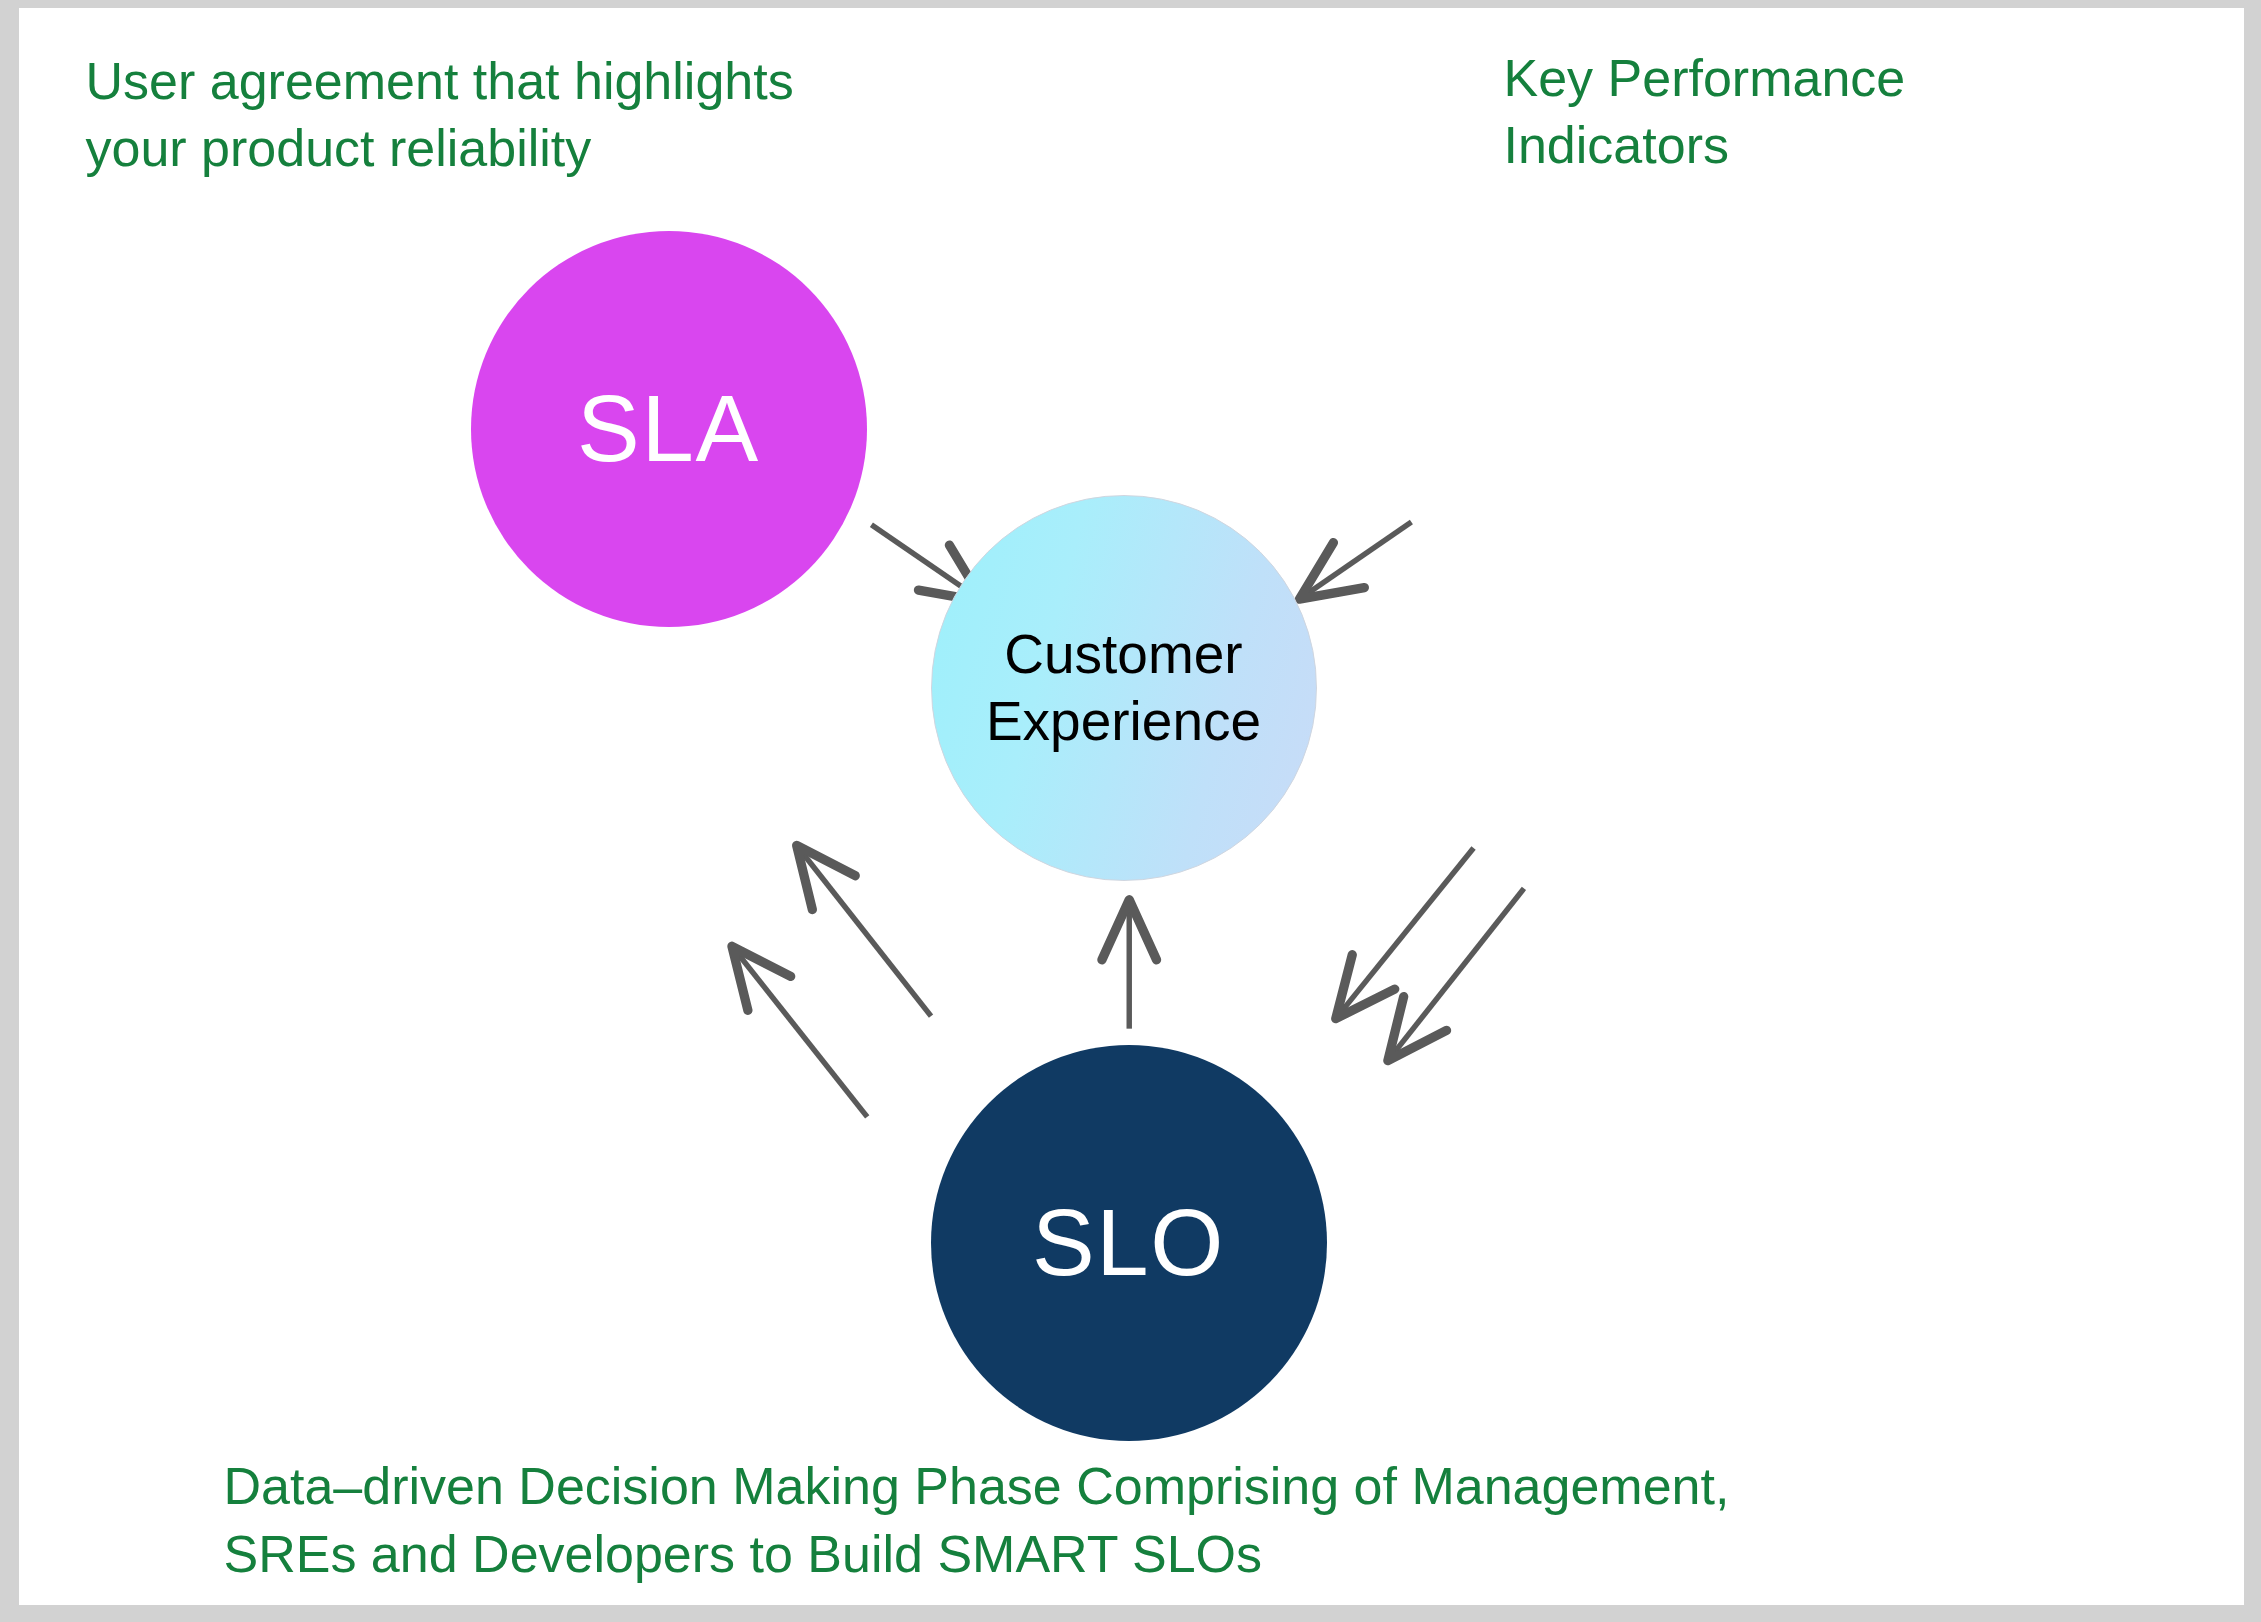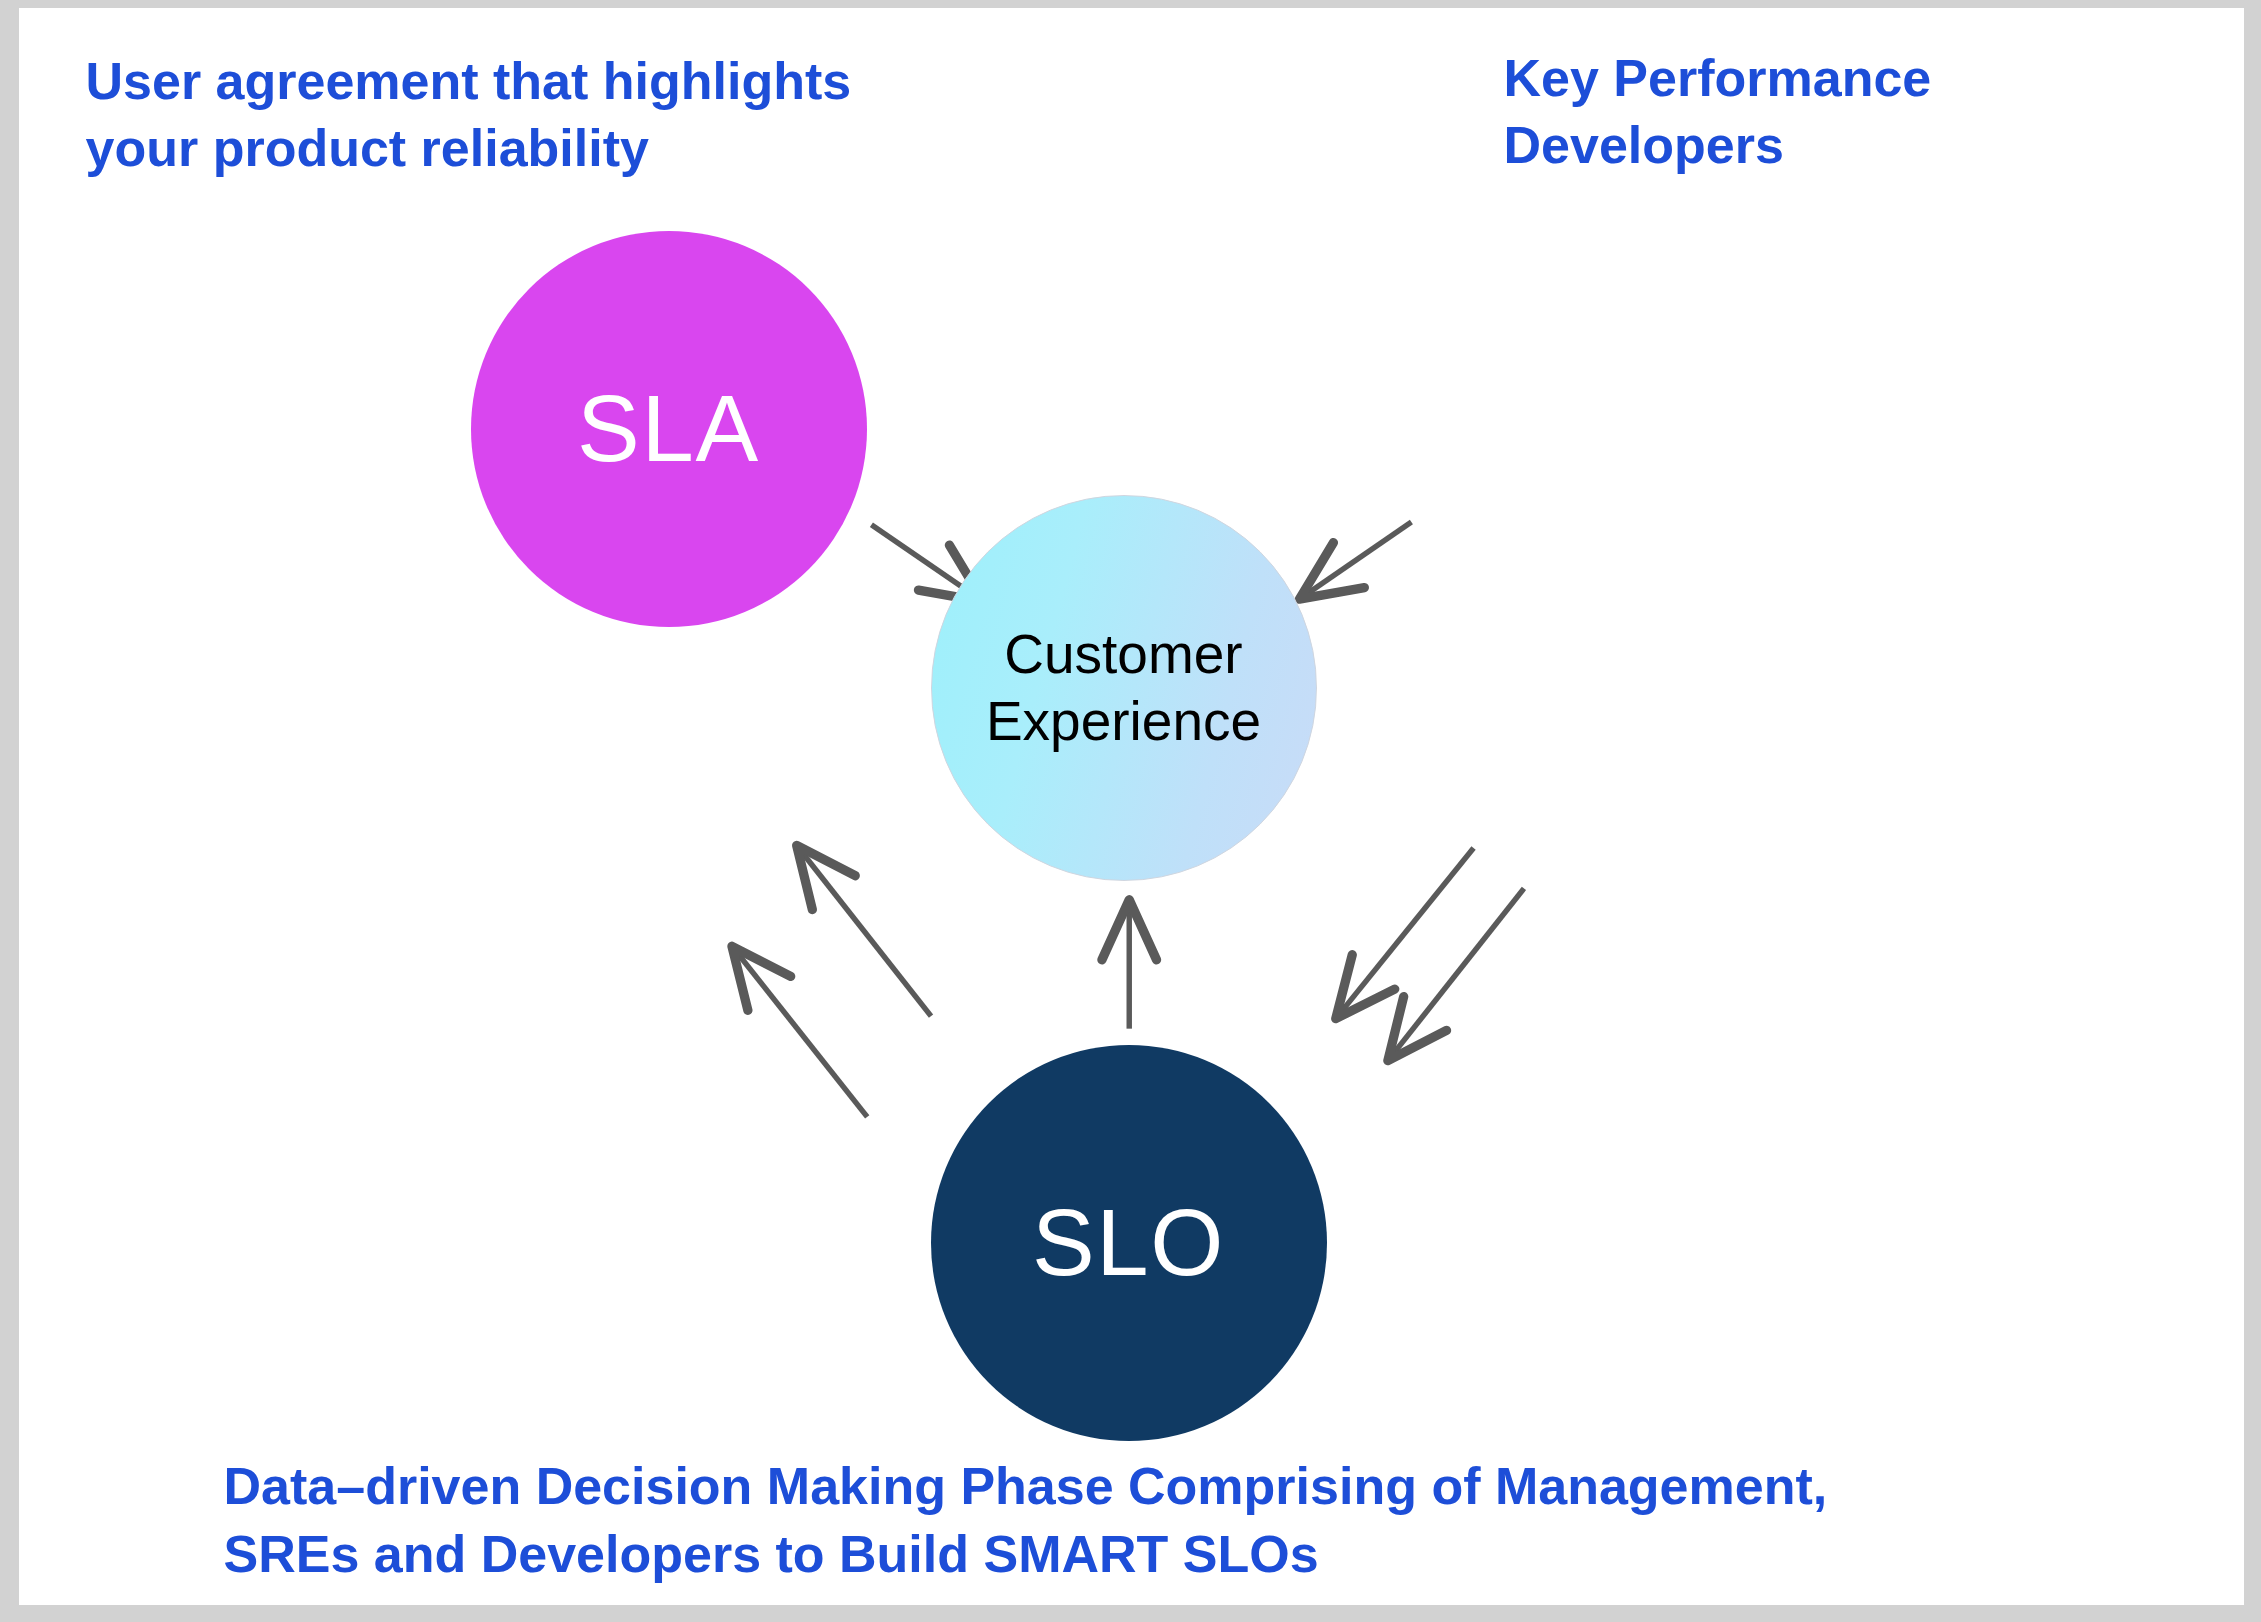--- a/index.html
+++ b/index.html
@@ -83,22 +83,22 @@
   #node-cx .cx-label {
     color: #000000;
     font-size: 55px;
     font-weight: 400;
     line-height: 1.22;
   }
 
   
   .caption {
     position: absolute;
-    color: #1d4ed8;
-    font-weight: 700;
+    color: #15803d;
+    font-weight: 400;
     white-space: pre-line;
   }
   #caption-sla {
     left: 67px;  top: 40px;
     font-size: 52px;
     line-height: 1.28;
   }
   #caption-sli {
     left: 1485px; top: 37px;
     font-size: 52px;
@@ -148,20 +148,20 @@
 
     <div class="node" id="node-cx">
       <span class="cx-label" style="white-space:pre-line;">Customer
 Experience</span>
     </div>
 
     <div class="caption" id="caption-sla">User agreement that highlights
 your product reliability</div>
 
     <div class="caption" id="caption-sli">Key Performance
-Developers</div>
+Indicators</div>
 
     <div class="caption" id="caption-slo">Data–driven Decision Making Phase Comprising of Management,
 SREs and Developers to Build SMART SLOs</div>
 
   </div>
 </div>
 
 
 </body></html>

